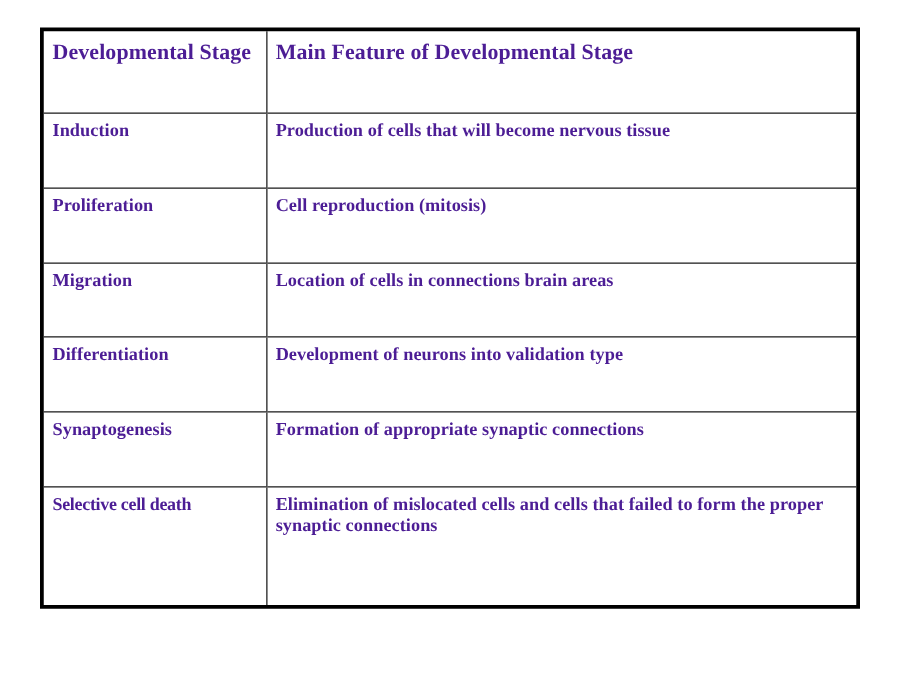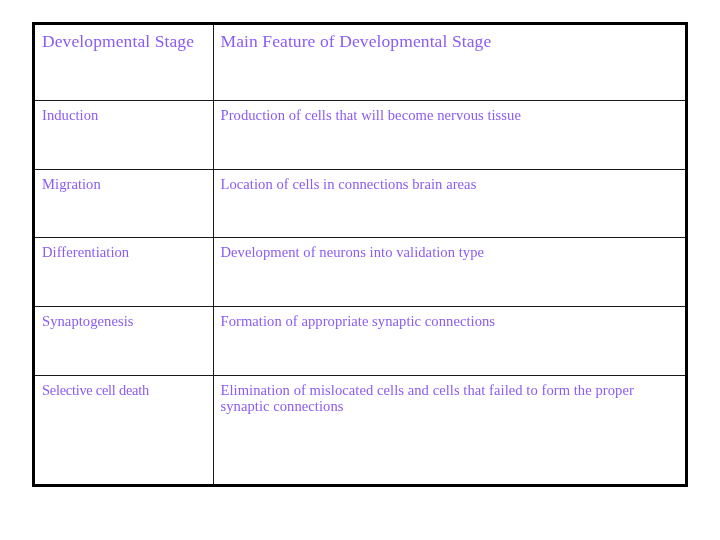--- a/index.html
+++ b/index.html
@@ -43,22 +43,22 @@
 
   table.dev-table col.c-stage  { width: 178px; }
   table.dev-table col.c-feature{ width: auto;  }
 
   table.dev-table td {
     vertical-align: top;
     border: 0;
     border-top: 1.5px solid #1a1a1a;
     border-left: 1.5px solid #1a1a1a;
     padding: 6px 7px 4px 7px;
-    color: #8b5cf6;
-    font-weight: normal;
+    color: #4c1d95;
+    font-weight: bold;
     line-height: 1.16;
     overflow: hidden;
   }
 
   
   table.dev-table tr:first-child td { border-top: 0; }
   
   table.dev-table td:first-child { border-left: 0; }
 
   
@@ -95,20 +95,24 @@
         <tr>
           <td class="hdr-cell stage-cell">Developmental Stage</td>
           <td class="hdr-cell feature-cell">Main Feature of Developmental Stage</td>
         </tr>
 
         <tr>
           <td class="body-cell stage-cell">Induction</td>
           <td class="body-cell feature-cell">Production of cells that will become nervous tissue</td>
         </tr>
 
+        <tr>
+          <td class="body-cell stage-cell">Proliferation</td>
+          <td class="body-cell feature-cell">Cell reproduction (mitosis)</td>
+        </tr>
 
         <tr>
           <td class="body-cell stage-cell">Migration</td>
           <td class="body-cell feature-cell">Location of cells in connections brain areas</td>
         </tr>
 
         <tr>
           <td class="body-cell stage-cell">Differentiation</td>
           <td class="body-cell feature-cell">Development of neurons into validation type</td>
         </tr>

